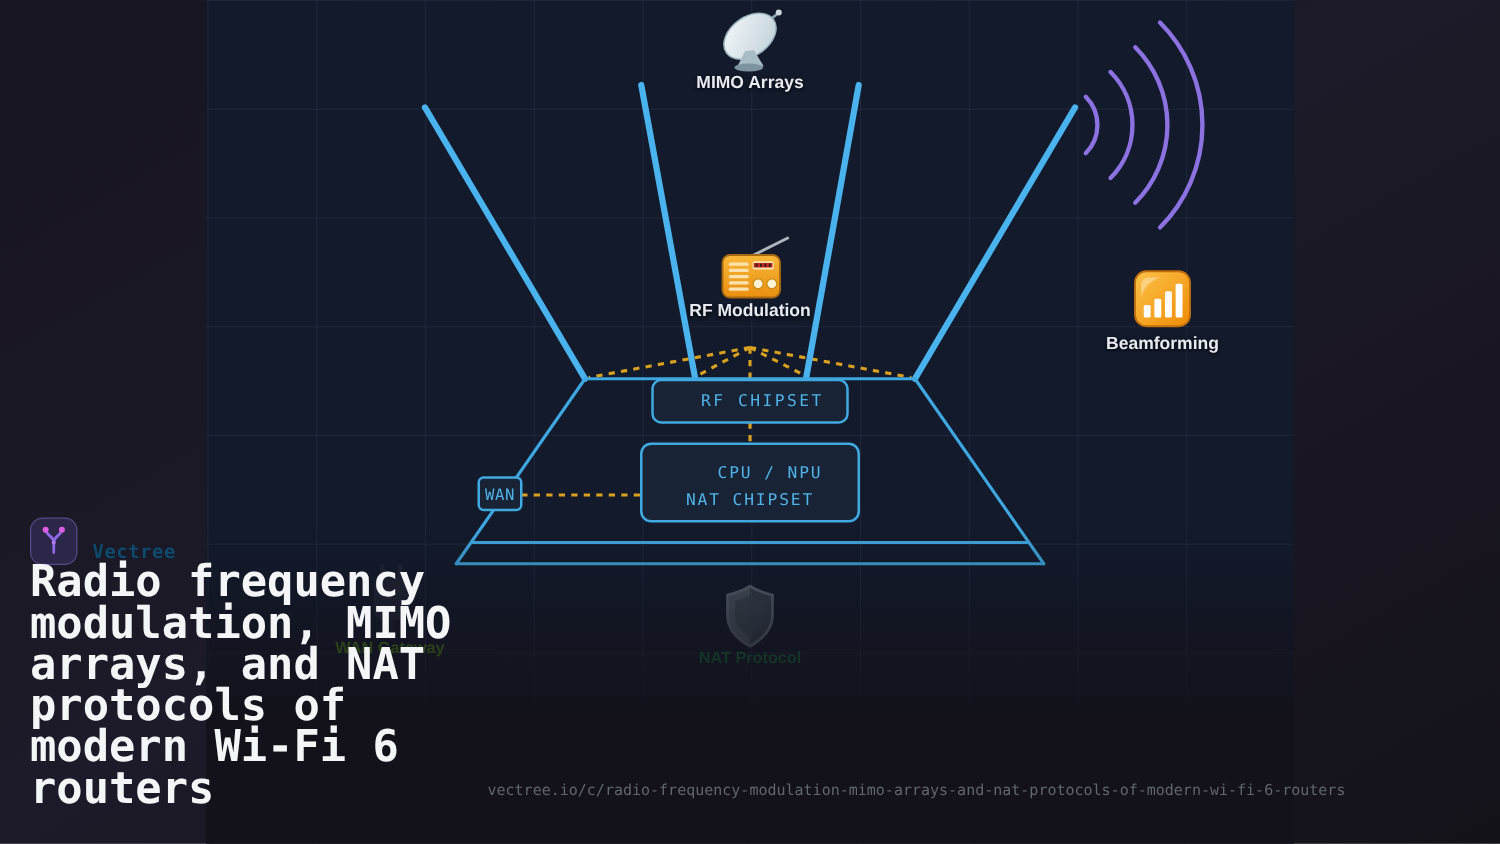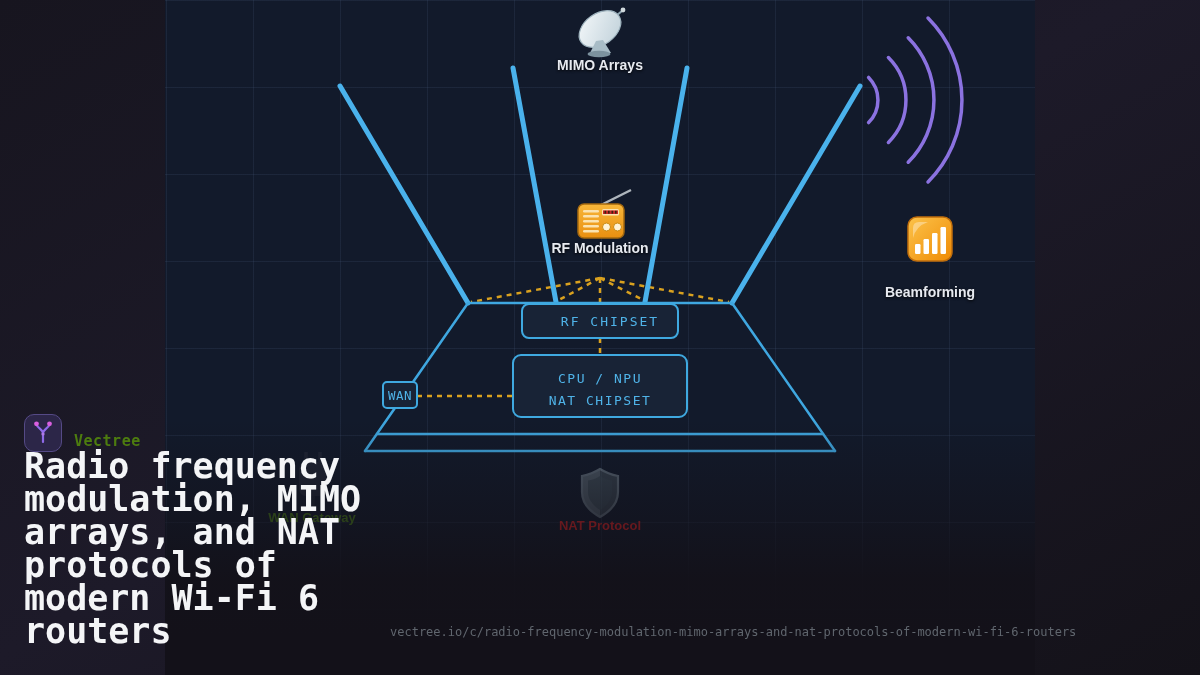--- a/index.html
+++ b/index.html
@@ -27,21 +27,21 @@
   .lbl.dim{font-size:13px;text-shadow:none;}
 
   .boxtext{position:absolute;transform:translateX(-50%);
        font-family:"DejaVu Sans Mono",monospace;font-size:13px;color:#4fb3e8;
        letter-spacing:2px;white-space:nowrap;}
 
   .brand{position:absolute;left:24px;top:414px;display:flex;align-items:center;gap:12px;}
   .brand-logo{width:36px;height:36px;border-radius:10px;background:#2c2648;
        border:1.5px solid #554a86;display:flex;align-items:center;justify-content:center;}
   .brand-name{font-family:"DejaVu Sans Mono",monospace;font-weight:bold;
-       font-size:15px;color:#4d7c0f;letter-spacing:.5px;margin-top:16px;}
+       font-size:15px;color:#0c4a6e;letter-spacing:.5px;margin-top:16px;}
 
   .title{position:absolute;left:24px;top:450px;
        font-family:"DejaVu Sans Mono",monospace;font-weight:bold;
        font-size:35px;line-height:33px;color:#f4f5f7;white-space:pre-line;}
 
   .url{position:absolute;left:390px;top:625px;
        font-family:"DejaVu Sans Mono",monospace;font-size:12px;color:#60666e;
        white-space:nowrap;}
 </style>
 </head>
@@ -159,26 +159,26 @@
                C591,512 582,504 582,492 L582,476 C587,475 592,474 600,469 Z" fill="url(#shieldGrad)" stroke="#8fa0ab" stroke-width="2.2"></path>
       <path d="M600,476 C605,479 608,480 612,480.5 L612,492 C612,500 606,506 600,510
                C594,506 588,500 588,492 L588,480.5 C592,480 595,479 600,476 Z" fill="#55656e" opacity="0.85"></path>
     </g>
   </svg>
 
   <div class="panel-fade"></div>
 
   <div class="lbl" style="left:600px;top:57px;">MIMO Arrays</div>
   <div class="lbl" style="left:600px;top:240px;">RF Modulation</div>
-  <div class="lbl" style="left:930px;top:266px;margin-top:18px;">Beamforming</div>
-  <div class="lbl dim" style="left:600px;top:518px;color:#b91c1c;opacity:.5;">NAT Protocol</div>
+  <div class="lbl" style="left:930px;top:266px;">Beamforming</div>
+  <div class="lbl dim" style="left:600px;top:518px;color:#14532d;opacity:.5;">NAT Protocol</div>
   <div class="lbl dim" style="left:312px;top:510px;color:#4d7c0f;opacity:.42;">WAN Gateway</div>
 
   <div class="boxtext" style="left:600px;top:314px;padding-left:20px;">RF CHIPSET</div>
-  <div class="boxtext" style="left:600px;top:371px;letter-spacing:1.5px;">CPU / NPU</div>
+  <div class="boxtext" style="left:616px;top:371px;letter-spacing:1.5px;">CPU / NPU</div>
   <div class="boxtext" style="left:600px;top:393px;letter-spacing:1.5px;">NAT CHIPSET</div>
   <div class="boxtext" style="left:400px;top:388px;font-size:12.5px;letter-spacing:.5px;text-align:right;">WAN</div>
 
   <div class="brand">
     <div class="brand-logo">
       <svg width="36" height="36" viewBox="0 0 36 36">
         <path d="M18,27 L18,19 M18,19 C18,14 13,14 11.5,9.5 M18,19 C18,14 23,14 24.5,9.5" stroke="#8f6ae8" stroke-width="2.2" fill="none" stroke-linecap="round"></path>
         <circle cx="11.5" cy="8.8" r="2.4" fill="#d95fe0"></circle>
         <circle cx="24.5" cy="8.8" r="2.4" fill="#d95fe0"></circle>
         <circle cx="18" cy="19" r="1.6" fill="#b07ae8"></circle>

